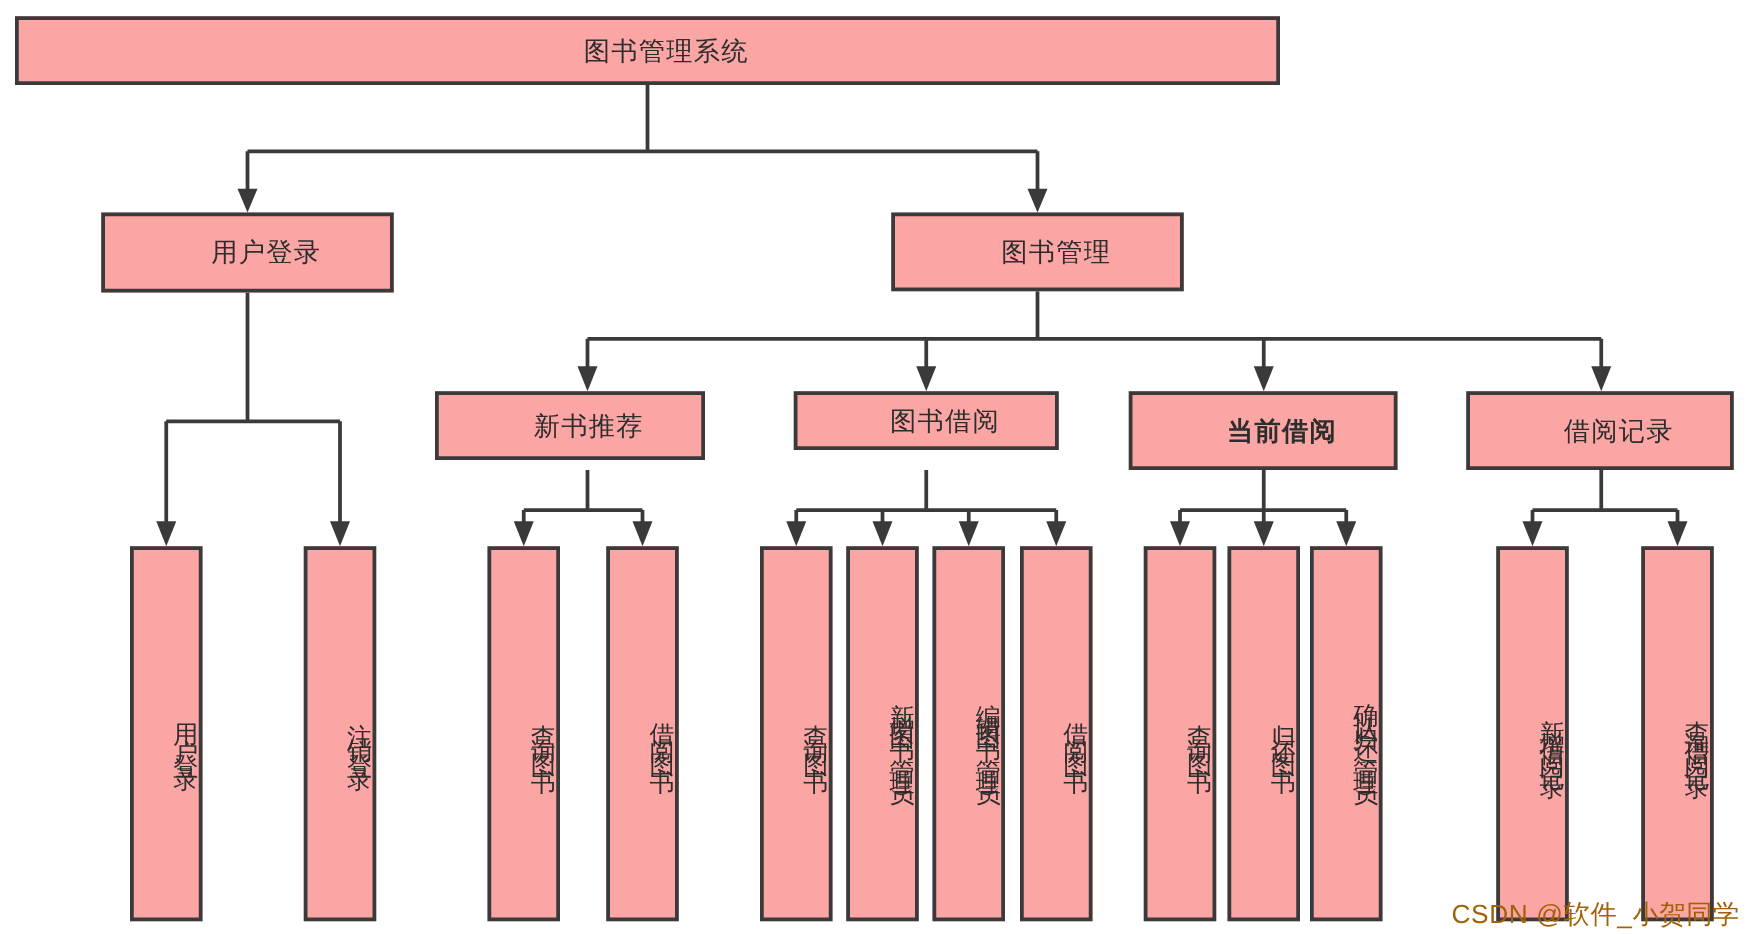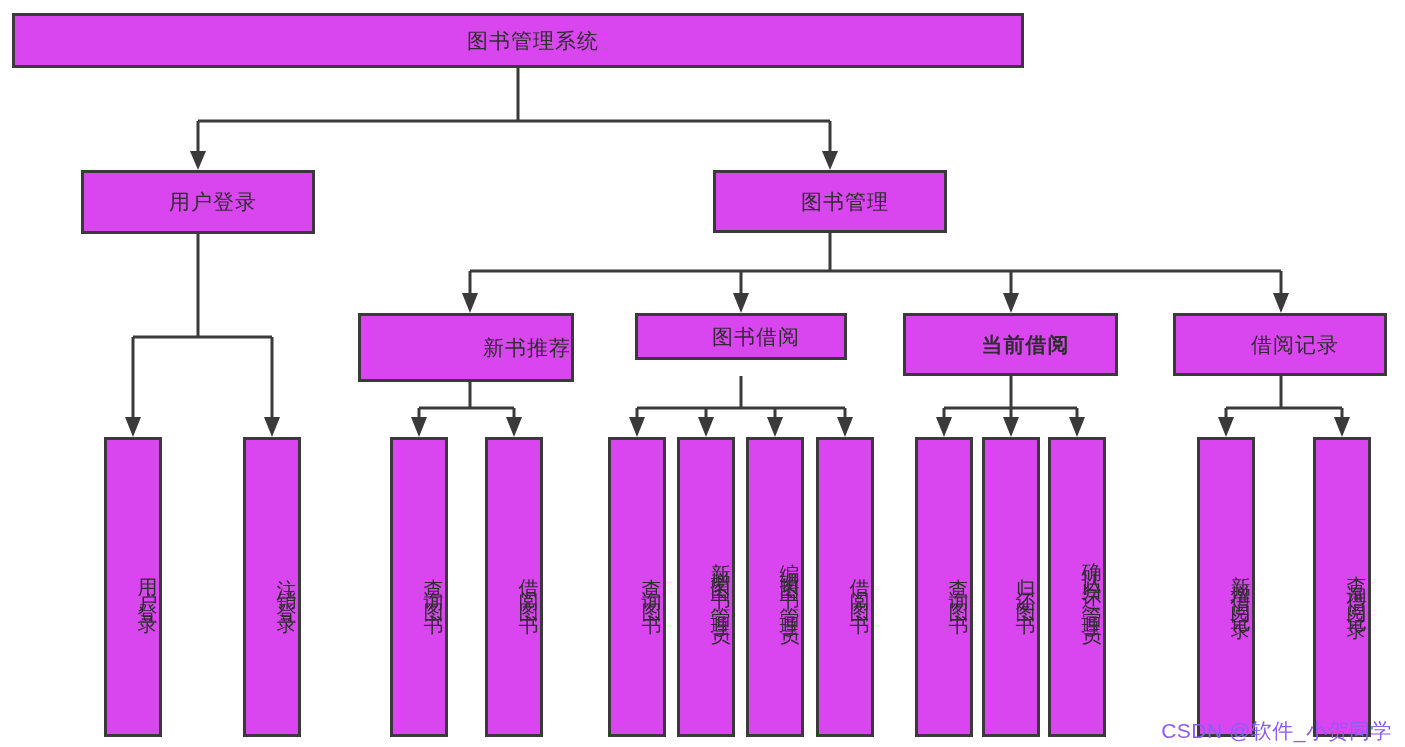--- a/index.html
+++ b/index.html
@@ -19,21 +19,21 @@
     position: absolute;
     left: 0;
     top: 0;
     width: 1405px;
     height: 747px;
   }
   .node {
     position: absolute;
     box-sizing: border-box;
     border: 3px solid #3a3a3a;
-    background: #d946ef;
+    background: #fca5a5;
     display: flex;
     align-items: center;
     justify-content: center;
     color: #2d2d2d;
     padding-left: 30px;
   }
   .hbox {
     font-size: 21px;
     letter-spacing: 1px;
   }
@@ -48,21 +48,21 @@
   }
   .vbox.long .vtext {
     letter-spacing: 9px;
   }
   
   .n-root  { left: 12px;  top: 13px;  width: 1012px; height: 55px; }
   
   .n-user  { left: 81px;  top: 170px; width: 234px;  height: 64px; }
   .n-book  { left: 713px; top: 170px; width: 234px;  height: 63px; align-items: center; }
   
-  .n-g0 { left: 358px;  top: 313px; width: 216px; height: 69px; justify-content: flex-end; }
+  .n-g0 { left: 348px;  top: 313px; width: 216px; height: 55px; }
   .n-g1 { left: 635px;  top: 313px; width: 212px; height: 47px; }
   .n-g2 { left: 903px;  top: 313px; width: 215px; height: 63px; font-weight: bold; }
   .n-g3 { left: 1173px; top: 313px; width: 214px; height: 63px; align-items: center; }
   
   .leaf { top: 437px; width: 58px; height: 300px; }
   .l-u0  { left: 104px; }
   .l-u1  { left: 243px; }
   .l-g0c0 { left: 390px; }
   .l-g0c1 { left: 485px; }
   .l-g1c0 { left: 608px; }
@@ -72,21 +72,21 @@
   .l-g2c0 { left: 915px; }
   .l-g2c1 { left: 982px; }
   .l-g2c2 { left: 1048px; }
   .l-g3c0 { left: 1197px; }
   .l-g3c1 { left: 1313px; }
   .watermark {
     position: absolute;
     right: 13px;
     top: 717px;
     font-size: 21px;
-    color: #8b5cf6;
+    color: #a16207;
     letter-spacing: 0.5px;
     text-align: right;
   }
 </style>
 </head>
 <body>
 
 <div class="canvas">
 
   <svg class="connectors" viewBox="0 0 1405 747" aria-hidden="true">

